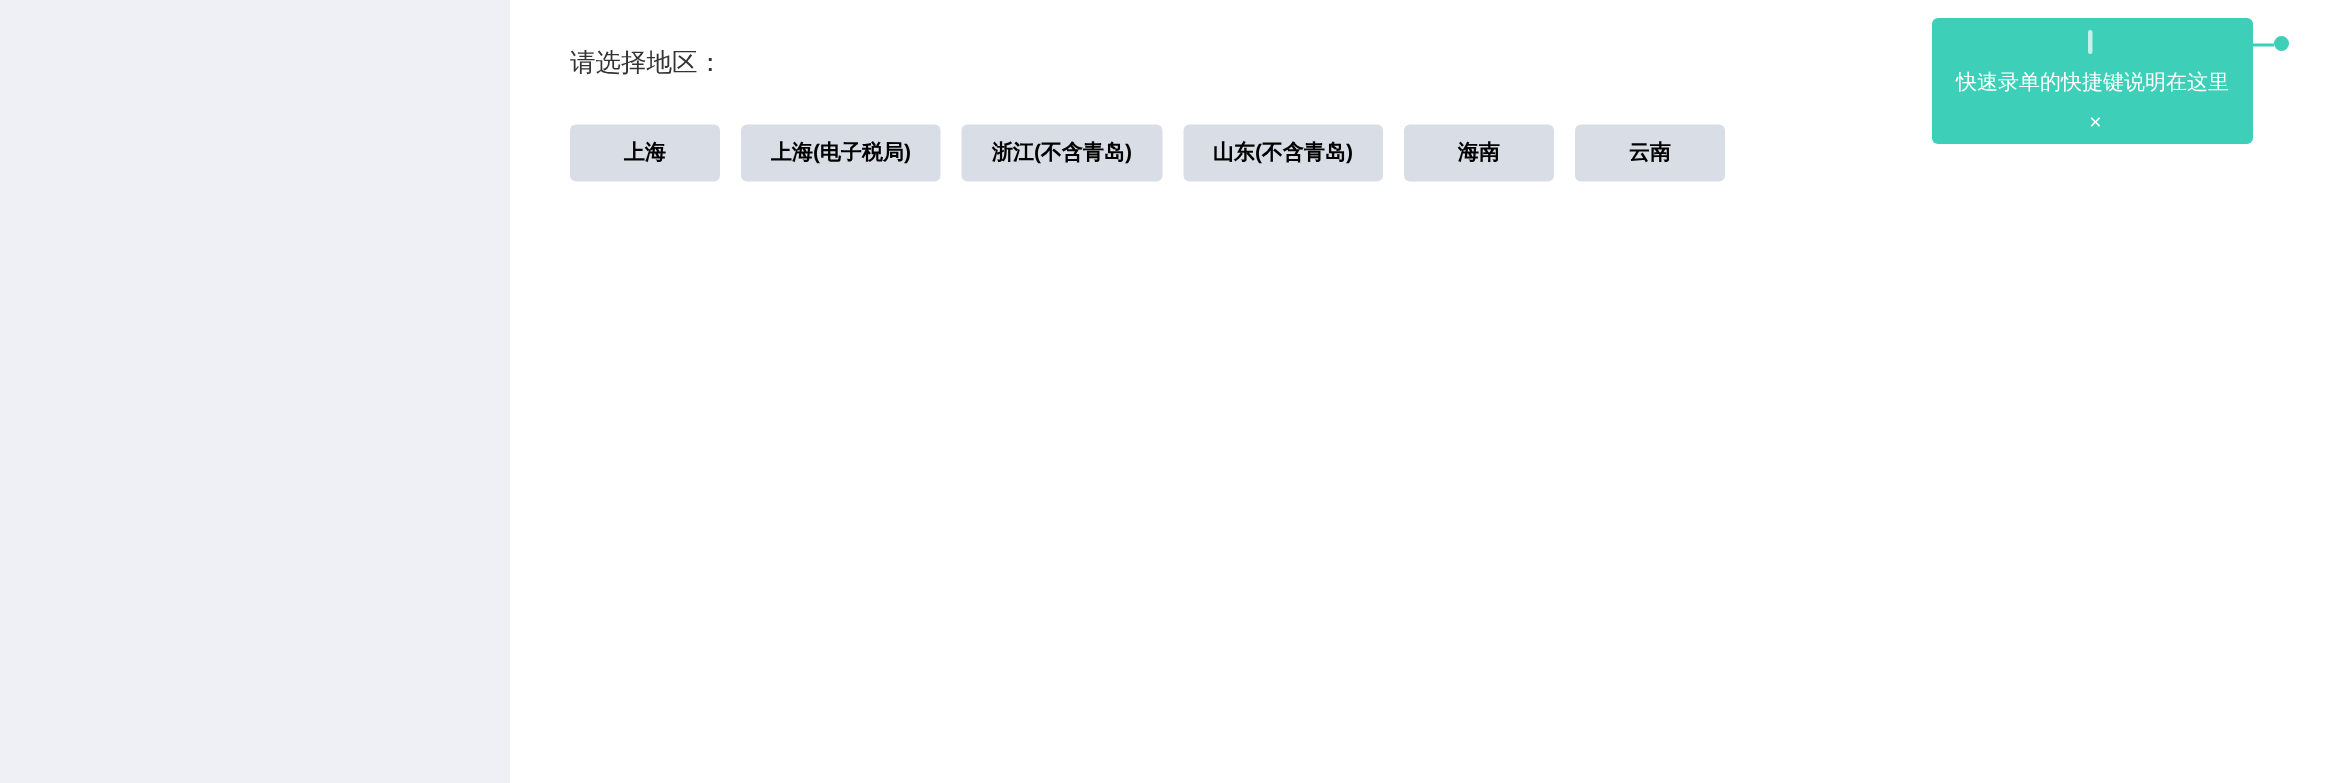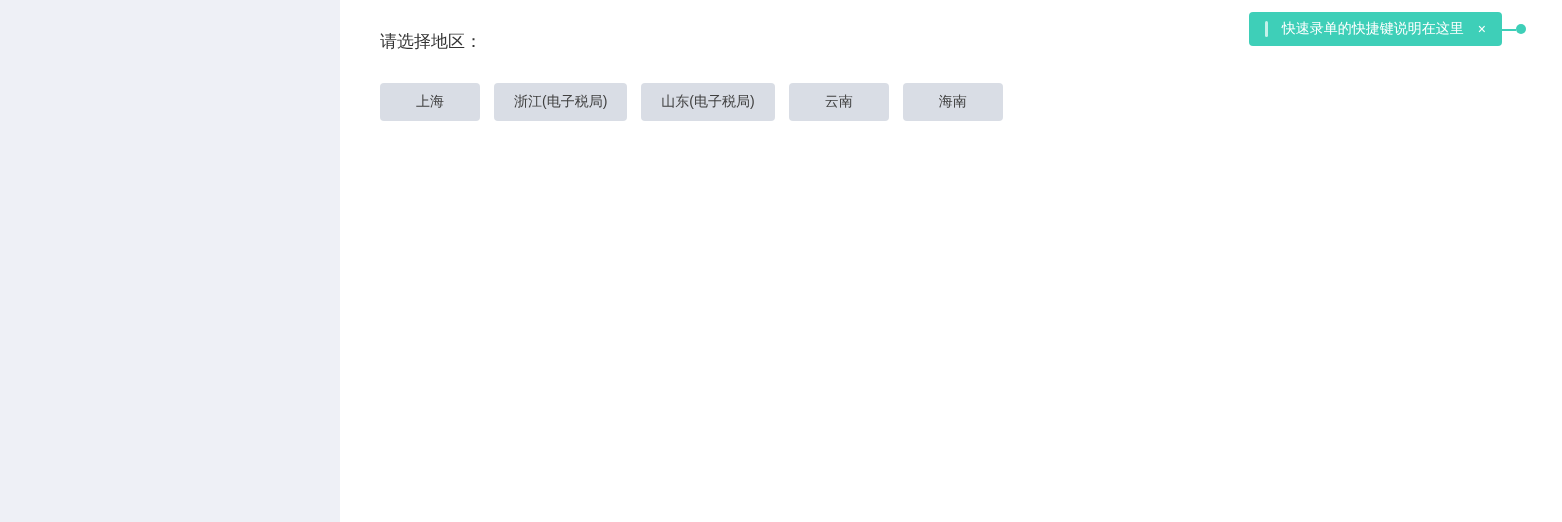--- a/index.html
+++ b/index.html
@@ -46,44 +46,46 @@
     .region-buttons {
       display: flex;
       flex-wrap: wrap;
       gap: 14px;
     }
 
     .region-btn {
       background: #d9dde5;
       border: none;
       border-radius: 4px;
-      color: #404040;
+      color: #000000;
       font-size: 14px;
       padding: 10px 20px;
       min-width: 100px;
       cursor: pointer;
       white-space: nowrap;
       text-align: center;
       font-family: "Microsoft YaHei", "PingFang SC", sans-serif;
+      font-weight: bold;
     }
 
     
     .tooltip-banner {
       position: absolute;
       top: 12px;
       right: 60px;
       background: #3ecfb8;
       color: #fff;
       font-size: 14px;
       padding: 8px 16px;
       border-radius: 4px;
       display: flex;
       align-items: center;
       gap: 10px;
       white-space: nowrap;
+      flex-direction: column;
     }
 
     .tooltip-banner::before {
       content: '';
       display: inline-block;
       width: 3px;
       height: 16px;
       background: rgba(255,255,255,0.7);
       margin-right: 4px;
       border-radius: 2px;
@@ -118,24 +120,25 @@
   </style>
 </head>
 <body>
 
 <div class="left-sidebar"></div>
 
 <div class="main-content">
   <div class="page-title">请选择地区：</div>
   <div class="region-buttons">
   <button class="region-btn">上海</button>
-      <button class="region-btn">浙江(电子税局)</button>
-      <button class="region-btn">山东(电子税局)</button>
+      <button class="region-btn">上海(电子税局)</button>
+      <button class="region-btn">浙江(不含青岛)</button>
+      <button class="region-btn">山东(不含青岛)</button>
+      <button class="region-btn">海南</button>
       <button class="region-btn">云南</button>
-      <button class="region-btn">海南</button>
     </div>
 </div>
 
 <div class="tooltip-banner">
   <span>快速录单的快捷键说明在这里</span>
   <span class="tooltip-close">×</span>
 </div>
 <div class="tooltip-line"></div>
 <div class="tooltip-dot"></div>
 

